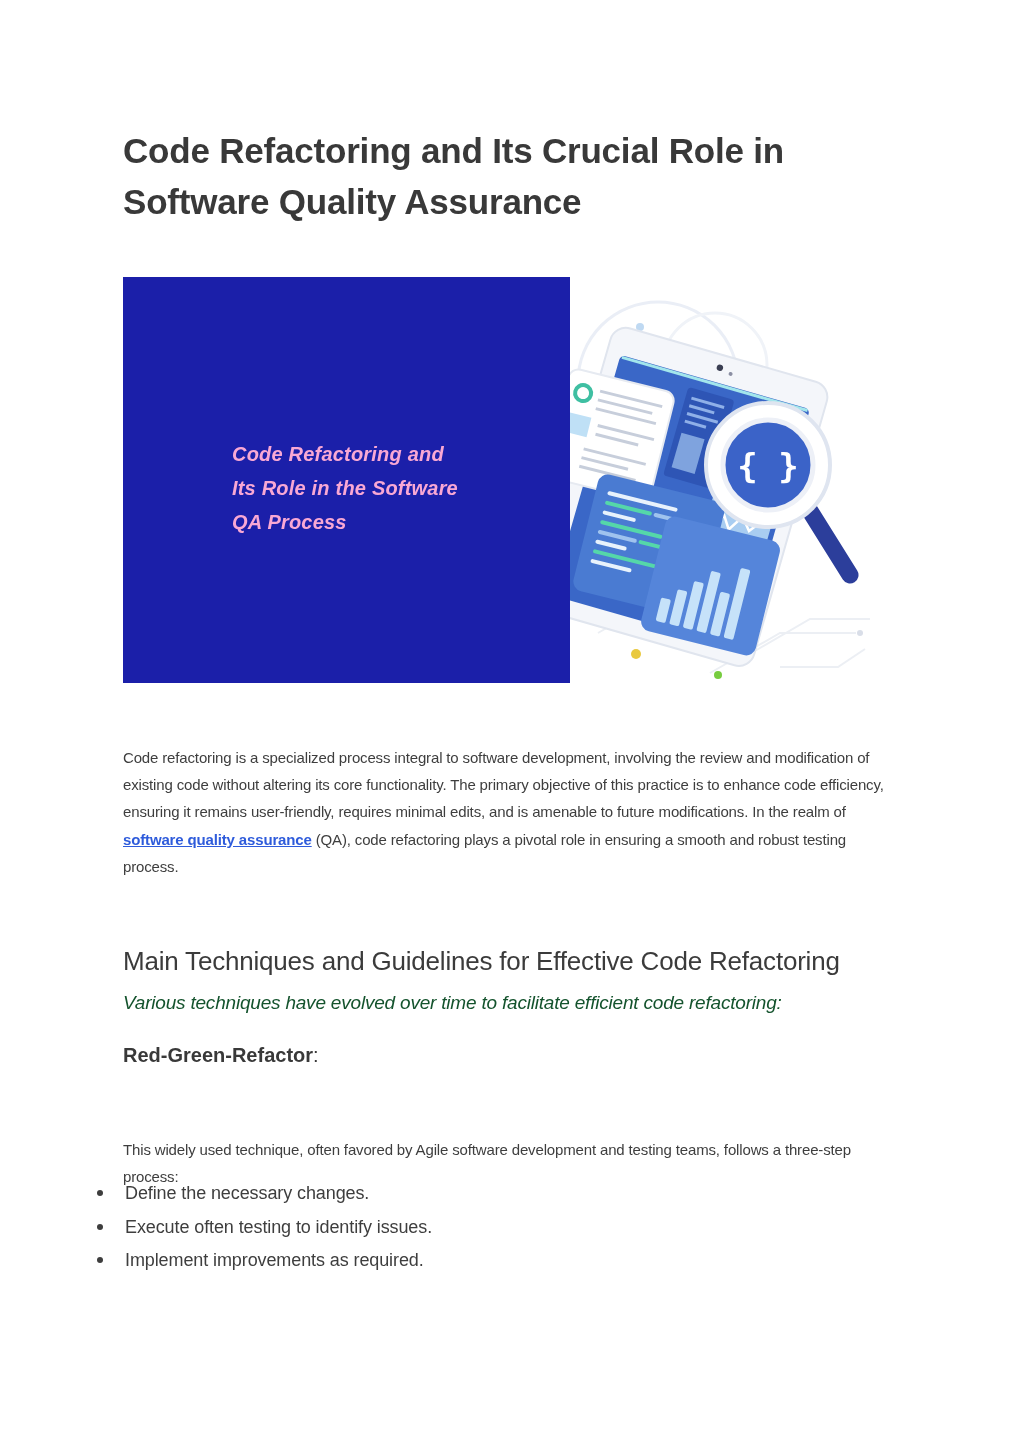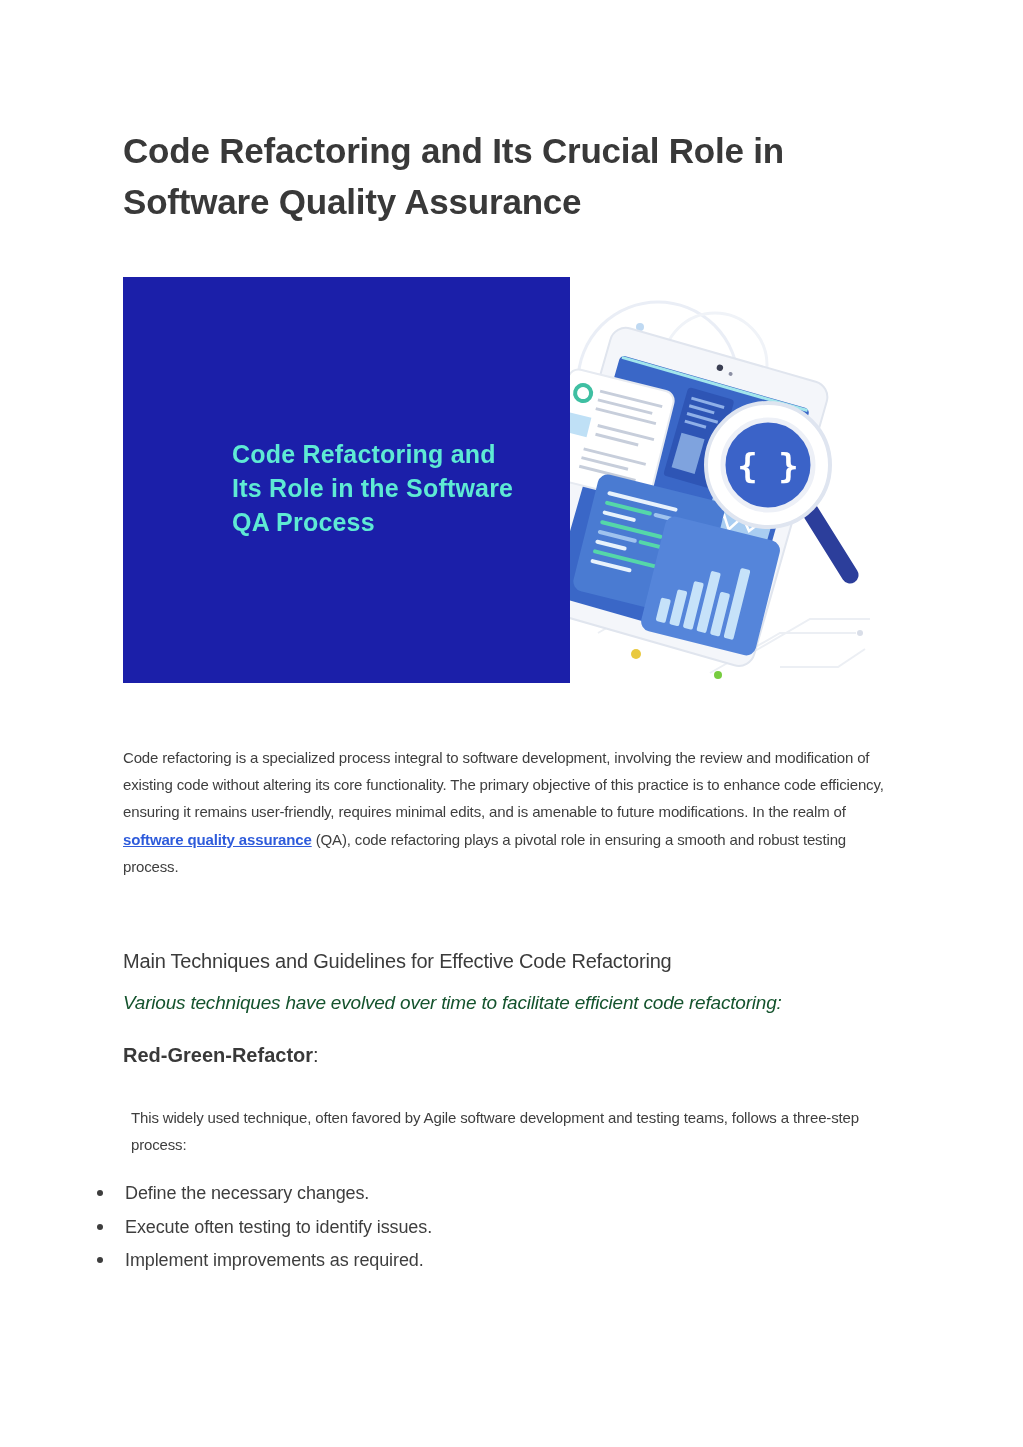--- a/index.html
+++ b/index.html
@@ -12,38 +12,38 @@
   .doc-title {
     position:absolute; top:125px; left:0; width:780px;
     font-size:35px; line-height:51px; font-weight:700; color:#393939;
     letter-spacing:-0.2px; margin:0;
   }
 
   
   .hero { position:absolute; top:277px; left:0; width:757px; height:407px; background:#ffffff; }
   .hero-banner { position:absolute; left:0; top:0; width:447px; height:406px; background:#1B1FA9; }
   .banner-text { position:absolute; left:109px; top:160px; width:330px; }
-  .banner-line { font-size:25px; line-height:34px; font-weight:700; color:#5eead4; letter-spacing:0.2px; white-space:nowrap; }
+  .banner-line { font-size:20px; line-height:34px; font-weight:700; color:#f9a8d4; letter-spacing:0.2px; white-space:nowrap;font-style:italic; }
   .hero-art { position:absolute; left:447px; top:0; width:310px; height:407px; }
 
   
   .para {
     position:absolute; left:0; width:782px;
     font-size:15px; line-height:27.2px; color:#3E3E3E; letter-spacing:-0.15px; margin:0;
   }
   .para-intro { top:744px; }
-  .para-rgr-desc { top:1104px;margin-left:8px; }
+  .para-rgr-desc { top:1136px; }
 
   .link {
     color:#2E5BDB; font-weight:700; text-decoration:underline; cursor:pointer;
   }
 
   .section-heading {
     position:absolute; top:946px; left:0; width:780px;
-    font-size:20px; line-height:30px; font-weight:400; color:#3B3B3B; margin:0; letter-spacing:-0.2px;
+    font-size:26px; line-height:30px; font-weight:400; color:#3B3B3B; margin:0; letter-spacing:-0.2px;
   }
   .note-italic {
     position:absolute; top:990px; left:0; width:780px;
     font-size:19px; line-height:26px; font-style:italic; color:#14532d; letter-spacing:-0.2px;
   }
   .rgr-label { position:absolute; top:1042px; left:0; font-size:20px; line-height:27px; color:#393939; }
   .rgr-label .bold { font-weight:700; }
 
   .bullets { position:absolute; top:1183px; left:-27px; margin:0; padding:0; list-style:none; }
   .bullets li {

